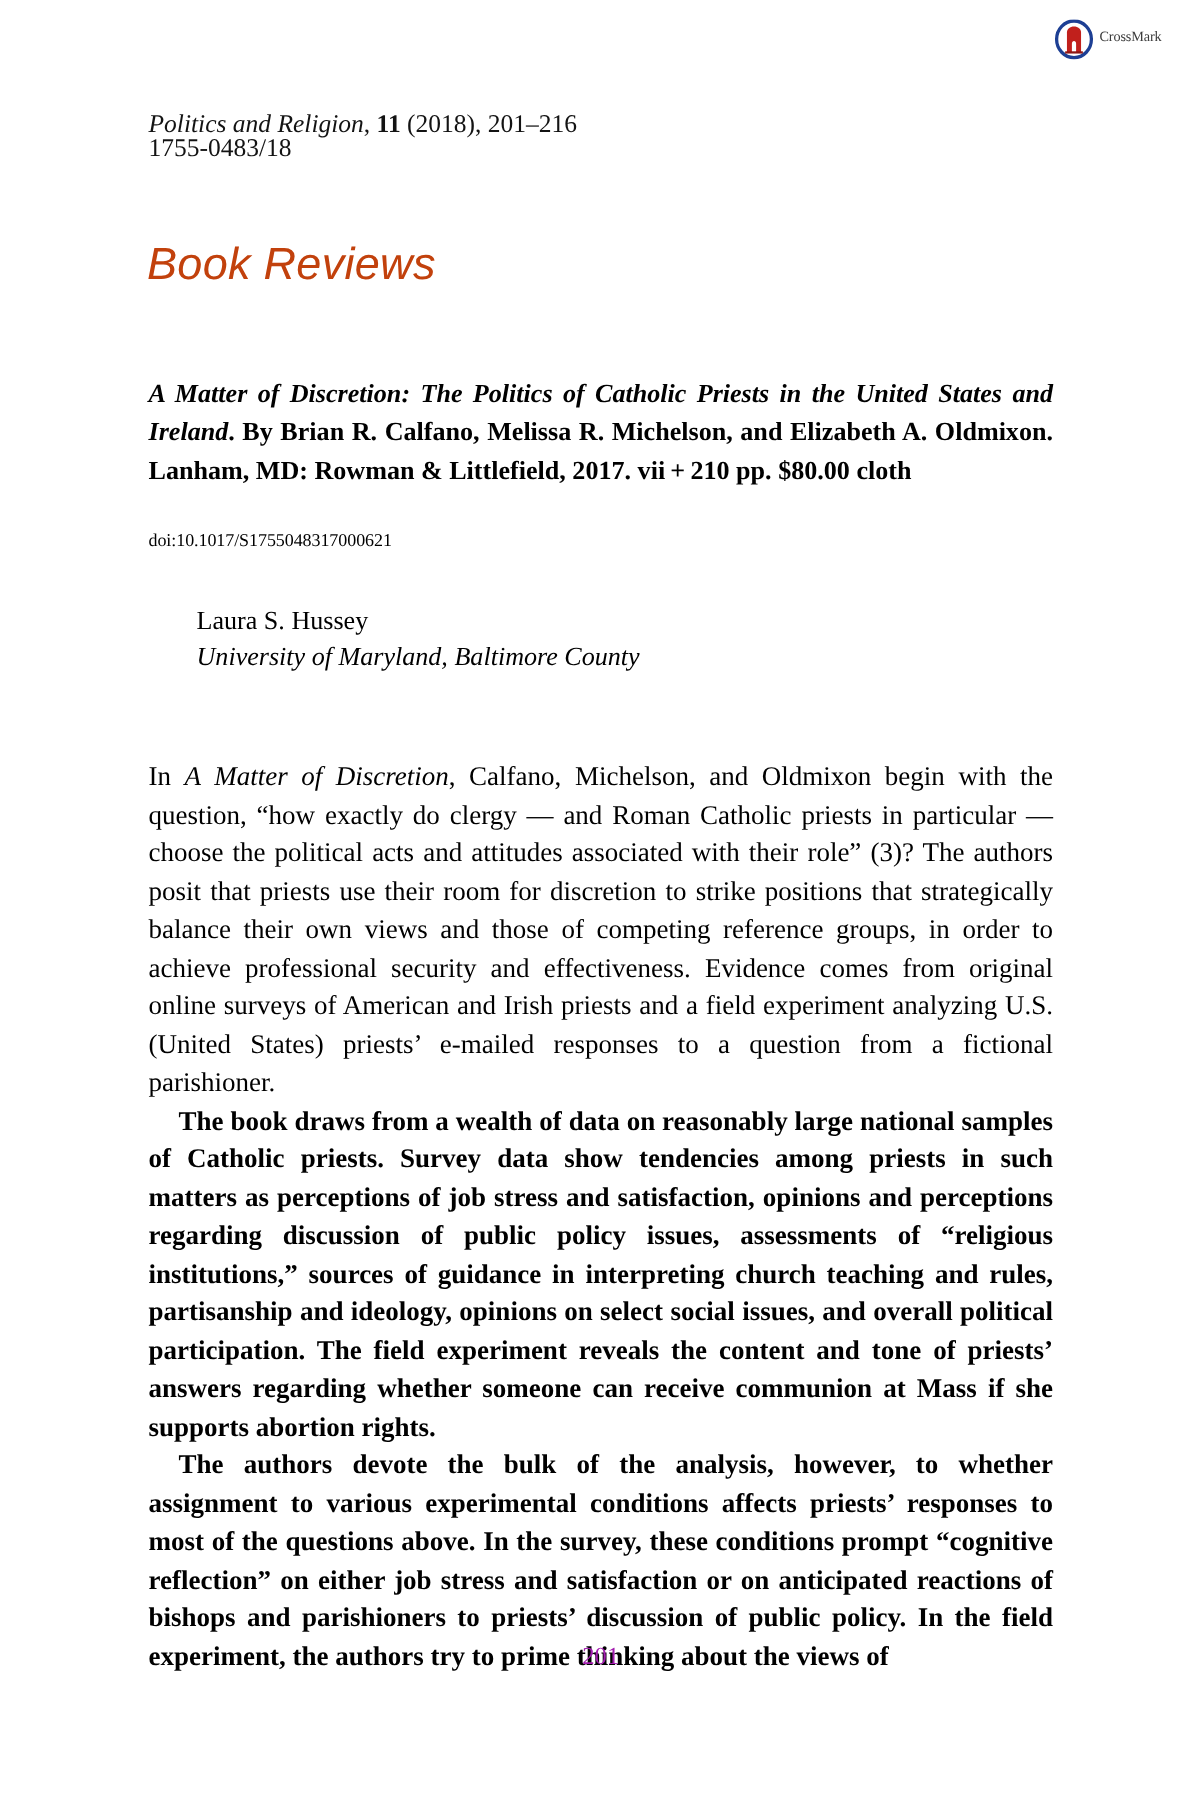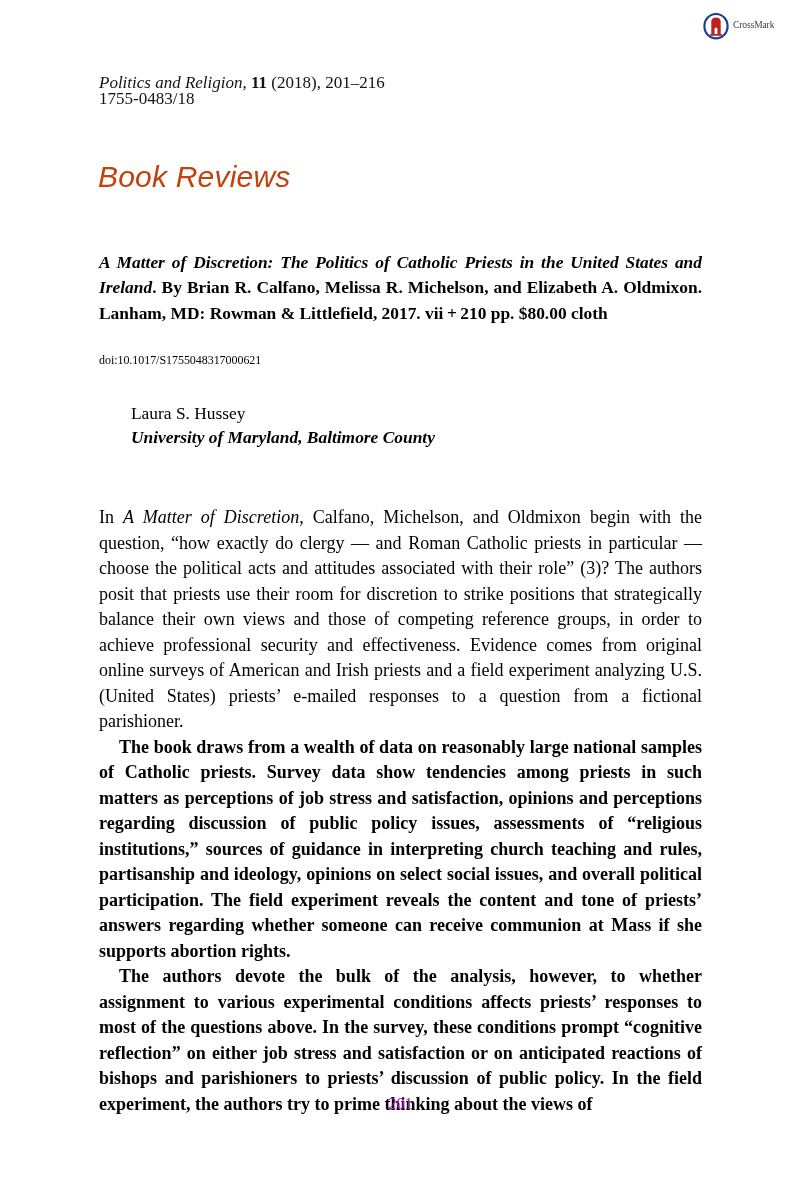--- a/index.html
+++ b/index.html
@@ -108,21 +108,21 @@
   .reviewer {
     position: absolute;
     left: 99px;
     top: 402px;
     width: 603px;
     font-size: 17.4px;
     line-height: 23.5px;
     margin-left: 32px;
   }
   .reviewer .rname { display: block; font-style: normal; }
-  .reviewer .raffil { display: block; font-style: italic; font-weight: bold; }
+  .reviewer .raffil { display: block; font-style: italic; }
 
   
   .body-text {
     position: absolute;
     left: 99px;
     top: 505px;
     width: 603px;
     font-size: 18px;
     line-height: 25.5px;
     text-align: justify;

